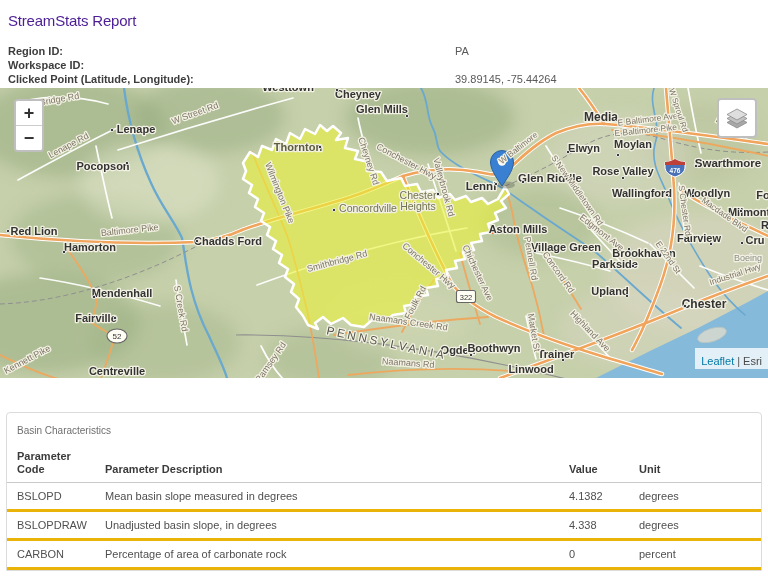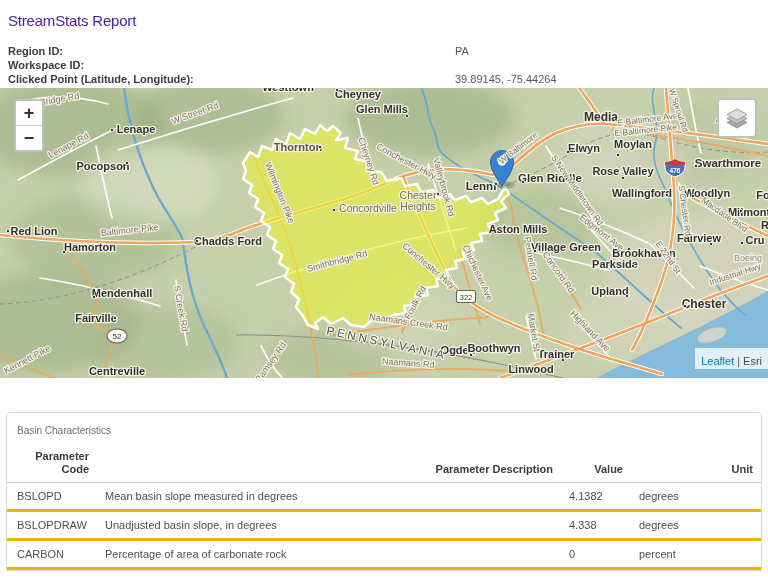--- a/index.html
+++ b/index.html
@@ -16,21 +16,21 @@
   .zoomctl a{display:block;width:26px;height:24px;text-align:center;background:#fff;color:#333;font-weight:bold;font-size:18px;line-height:24px;text-decoration:none;cursor:pointer;}
   .zoomctl a+a{border-top:1px solid #ccc;}
   .layersctl{position:absolute;top:10px;right:11px;width:36px;height:36px;background:#fff;border:2px solid rgba(0,0,0,.25);border-radius:4px;z-index:5;display:flex;align-items:center;justify-content:center;cursor:pointer;}
   .attr{position:absolute;right:0;bottom:9px;background:rgba(255,255,255,.78);padding:7px 6px 2px;font-size:11px;color:#333;z-index:5;}
   .attr .lf{color:#0078a8;cursor:pointer;}
   .attr .sep{color:#555;margin:0 3px;}
   .attr .es{color:#4a4a4a;cursor:pointer;}
   .card{margin:34px 6px 0;border:1px solid #dcdcdc;border-radius:4px 4px 0 0;background:#fff;}
   .card-title{padding:12px 10px 11px;font-size:10px;color:#6e6e6e;}
   table{width:100%;border-collapse:collapse;font-size:11px;}
-  th{text-align:right;font-weight:bold;color:#3b3b3b;padding:3px 8px 6px;border-bottom:1px solid #c9c9c9;vertical-align:bottom;line-height:13px;}
+  th{text-align:left;font-weight:bold;color:#3b3b3b;padding:3px 8px 6px;border-bottom:1px solid #c9c9c9;vertical-align:bottom;line-height:13px;}
   td{color:#4f4f4f;padding:7px 8px;border-bottom:3px solid #eab308;line-height:12px;}
   th:first-child,td:first-child{padding-left:10px;}
 </style>
 </head>
 <body>
 
 <div class="page">
   <h1>StreamStats Report</h1>
 
   <div class="meta">

